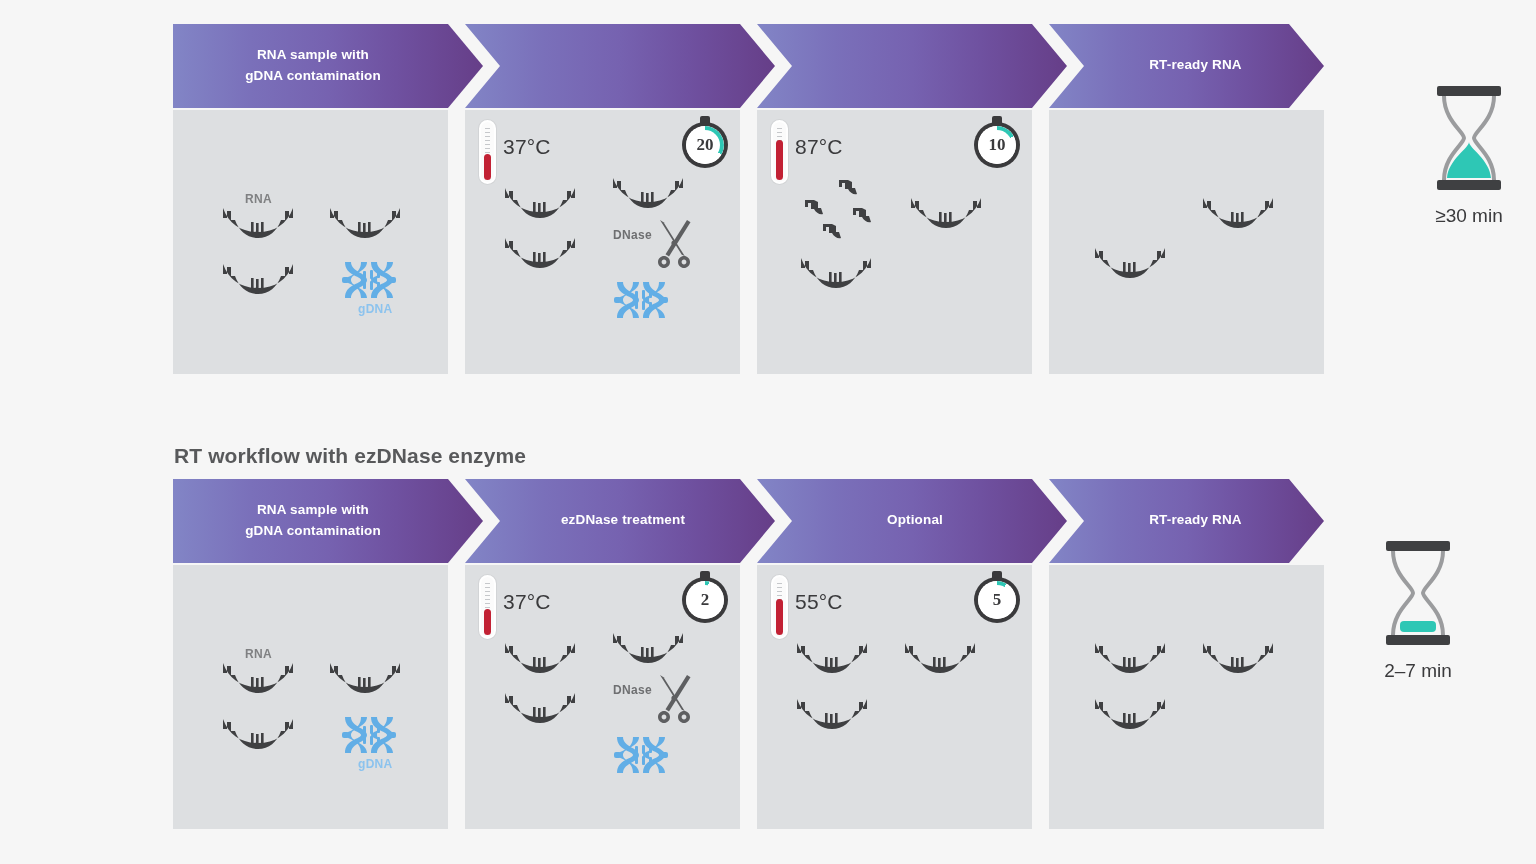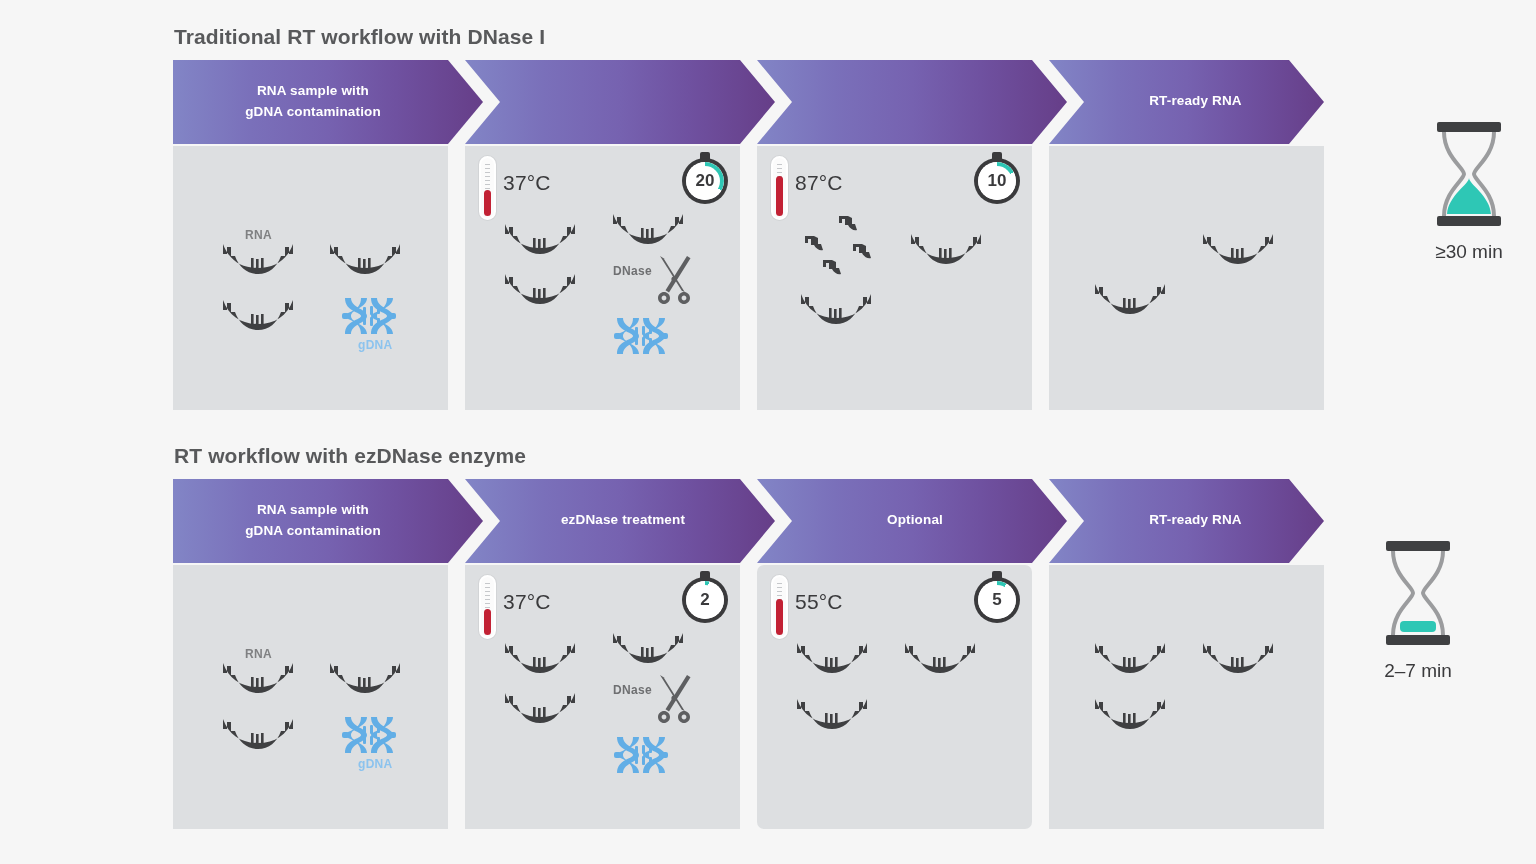--- a/index.html
+++ b/index.html
@@ -129,20 +129,21 @@
   }
   .watch .dial {
     position: absolute;
     left: 0;
     top: 6px;
     width: 46px;
     height: 46px;
     border-radius: 50%;
     background: #3a3a3c;
     box-sizing: border-box;
+    font-family: Liberation Serif, serif;
   }
   .watch .face {
     position: absolute;
     left: 4px;
     top: 4px;
     width: 38px;
     height: 38px;
     border-radius: 50%;
     background: #ffffff;
     overflow: hidden;
@@ -190,21 +191,20 @@
     font-size: 19px;
     color: #3a3a3c;
     margin-top: 9px;
     white-space: nowrap;
   }
 </style>
 </head>
 <body>
 
 <div class="workflow row1">
-  <div class="wf-title">Traditional RT workflow with DNase I</div>
 
   <div class="wf-body">
 
     <div class="chev-band">
       <svg width="1151" height="84" viewBox="0 0 1151 84" style="position:absolute;left:0;top:0;">
         <defs>
           <linearGradient id="g1" x1="0" y1="0" x2="1" y2="0">
             <stop offset="0%" stop-color="#8285c6"></stop>
             <stop offset="25%" stop-color="#7a70ba"></stop>
             <stop offset="50%" stop-color="#7662b0"></stop>
@@ -620,21 +620,21 @@
                 <rect x="29" y="23" width="3" height="9" rx="1"></rect>
                 <rect x="36" y="24" width="3" height="7" rx="1"></rect>
                 <rect x="1" y="19" width="7" height="6" rx="2"></rect>
                 <rect x="48" y="19" width="7" height="6" rx="2"></rect>
               </g>
             </svg>
         </div>
       </div>
     </div>
 
-    <div class="panel" style="left:584px;width:275px;border-radius:7px;">
+    <div class="panel" style="left:584px;width:275px;">
       <div class="panel-inner">
         <div class="thermo" style="left:14px;top:10px;">
           <div class="ticks">
               <i></i>
               <i></i>
               <i></i>
               <i></i>
               <i></i>
               <i></i>
               <i></i>

